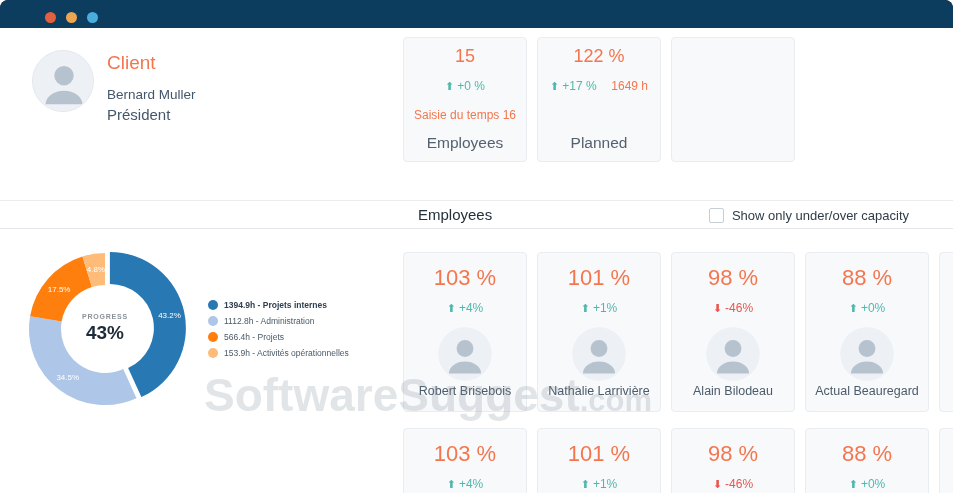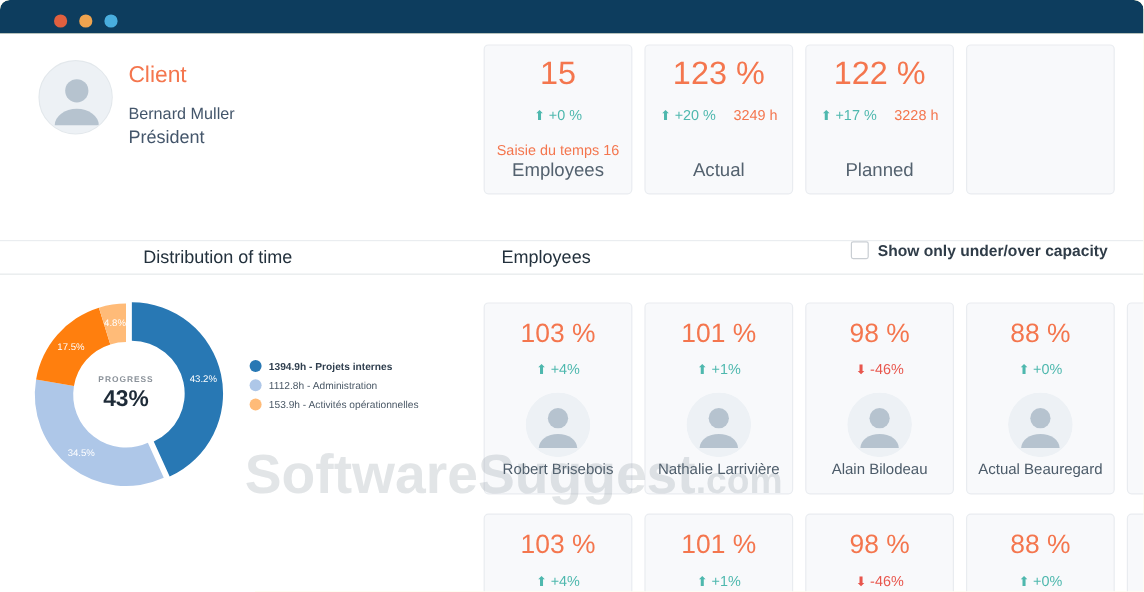--- a/index.html
+++ b/index.html
@@ -1,19 +1,19 @@
 <!DOCTYPE html>
 <html><head>
 <meta charset="utf-8">
 <style>
   * { margin:0; padding:0; box-sizing:border-box; }
   html,body { background:#fff; font-family:"Liberation Sans", sans-serif; }
   .window {
     position:relative; width:953px; height:493px; overflow:hidden;
-    background:#fef9c3; border-radius:8px 8px 0 0;
+    background:#0f172a; border-radius:8px 8px 0 0;
   }
   
   .titlebar {
     position:absolute; top:0; left:0; width:953px; height:28px;
     background:var(--titlebar,#0d3d5e); border-radius:8px 8px 0 0;
   }
   .dot { position:absolute; top:12px; width:11px; height:11px; border-radius:50%; }
   .dot1 { left:45px; } .dot2 { left:66px; } .dot3 { left:87px; }
 
   
@@ -26,39 +26,39 @@
   .client-heading { font-size:19px; color:var(--accent,#f4764e); font-weight:400; }
   .client-name { margin-top:13px; font-size:13.5px; color:#44566b; }
   .client-role { margin-top:4px; font-size:15px; color:#44566b; }
 
   .summary-row { position:absolute; left:403px; top:9px; display:flex; gap:10px; }
   .card {
     width:124px; background:#f8f9fb; border:1px solid #e9ecf0; border-radius:4px;
     position:relative; flex:0 0 auto; text-align:center;
   }
   .stat-card { height:125px; }
-  .stat-value { margin-top:8px; font-size:27px; color:var(--accent,#f4764e); }
+  .stat-value { margin-top:8px; font-size:18px; color:var(--accent,#f4764e); }
   .delta-row { margin-top:12px; font-size:12px; }
   .arrow { font-size:11px; margin-right:3px; }
   .up { color:var(--teal,#4eb8ae); }
   .down { color:var(--red,#e8564d); }
   .stat-note { margin-top:15px; font-size:12px; color:var(--accent,#f4764e); }
   .stat-split { display:flex; justify-content:space-between; padding:0 12px; margin-top:12px; font-size:12px; }
   .hours { color:var(--accent,#f4764e); }
   .card-label { position:absolute; bottom:9px; width:100%; font-size:15.5px; color:#54626f; }
 
   
   .section-band {
     position:absolute; top:200px; left:0; width:953px; height:29px; background:#fff;
     border-top:1px solid #eaedf0; border-bottom:1px solid #e2e5e9;
   }
   .band-title { position:absolute; top:0; line-height:28px; font-size:15px; color:#23313d; }
   .dist-title { left:0; width:363px; text-align:center; }
   .emp-title { left:418px; }
-  .filter-toggle { position:absolute; right:30px; top:0; height:28px; display:flex; cursor:pointer;font-weight:bold; }
+  .filter-toggle { position:absolute; right:44px; top:0; height:28px; display:flex; align-items:center; cursor:pointer; }
   .checkbox { width:15px; height:15px; border:1px solid #c9ced3; border-radius:2px; background:#fff; }
   .filter-label { margin-left:8px; font-size:13px; color:#2f3c48; }
 
   
   .content { position:absolute; top:229px; left:0; width:953px; height:264px; background:#fff; }
 
   .donut-svg { position:absolute; left:19px; top:16px; }
   .slice-label { fill:#fff; font-size:8px; font-family:"Liberation Sans",sans-serif; }
   .donut-center { position:absolute; left:55px; top:84px; width:100px; text-align:center; }
   .donut-center-label { font-size:7px; letter-spacing:0.8px; color:#8a9199; font-weight:700; }
@@ -114,41 +114,32 @@
     <div class="summary-row">
       <div class="card stat-card">
         <div class="stat-value">15</div>
         <div class="delta-row up">
           <span class="arrow up">⬆</span><span>+0 %</span>
         </div>
         <div class="stat-note">Saisie du temps 16</div>
         <div class="card-label">Employees</div>
       </div>
       <div class="card stat-card">
-        <div class="stat-value">123 %</div>
-        <div class="stat-split">
-          <span class="up"><span class="arrow up">⬆</span><span>+20 %</span></span>
-          <span class="hours">3249 h</span>
-        </div>
-        <div class="card-label">Actual</div>
-      </div>
-      <div class="card stat-card">
         <div class="stat-value">122 %</div>
         <div class="stat-split">
           <span class="up"><span class="arrow up">⬆</span><span>+17 %</span></span>
-          <span class="hours">3228 h</span>
+          <span class="hours">1649 h</span>
         </div>
         <div class="card-label">Planned</div>
       </div>
       <div class="card stat-card"></div>
     </div>
   </div>
 
   <div class="section-band">
-    <div class="band-title dist-title">Distribution of time</div>
     <div class="band-title emp-title">Employees</div>
     <div class="filter-toggle">
       <span class="checkbox"></span>
       <span class="filter-label">Show only under/over capacity</span>
     </div>
   </div>
 
   <div class="content">
 
     <svg class="donut-svg" width="172" height="172" viewBox="0 0 172 172">
@@ -168,20 +159,24 @@
     <div class="legend">
       <div class="legend-row">
         <span class="legend-dot" style="background: rgb(40, 120, 180);"></span>
         <span class="legend-text">1394.9h - Projets internes</span>
       </div>
       <div class="legend-row">
         <span class="legend-dot" style="background: rgb(174, 199, 232);"></span>
         <span class="legend-text">1112.8h - Administration</span>
       </div>
       <div class="legend-row">
+        <span class="legend-dot" style="background: rgb(255, 127, 14);"></span>
+        <span class="legend-text">566.4h - Projets</span>
+      </div>
+      <div class="legend-row">
         <span class="legend-dot" style="background: rgb(255, 187, 120);"></span>
         <span class="legend-text">153.9h - Activités opérationnelles</span>
       </div>
     </div>
 
     <div class="emp-grid emp-row1">
       <div class="card emp-card">
         <div class="emp-percent">103 %</div>
         <div class="emp-delta up">
           <span class="arrow up">⬆</span><span>+4%</span>

